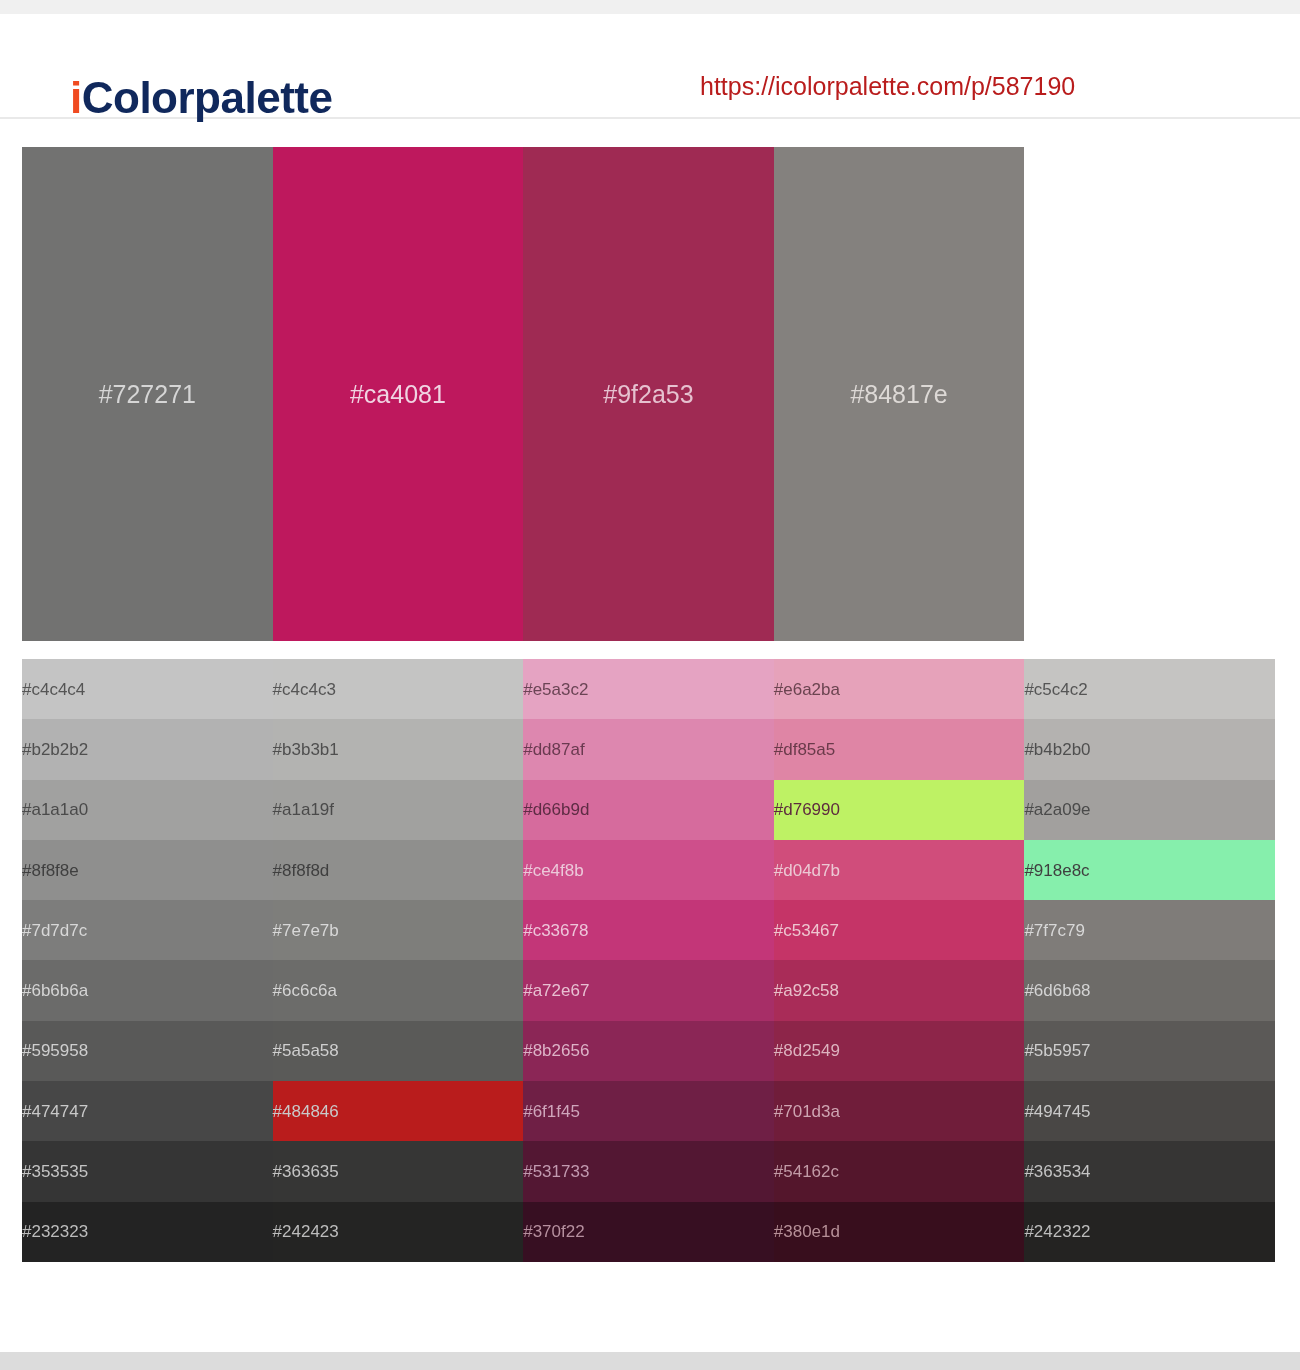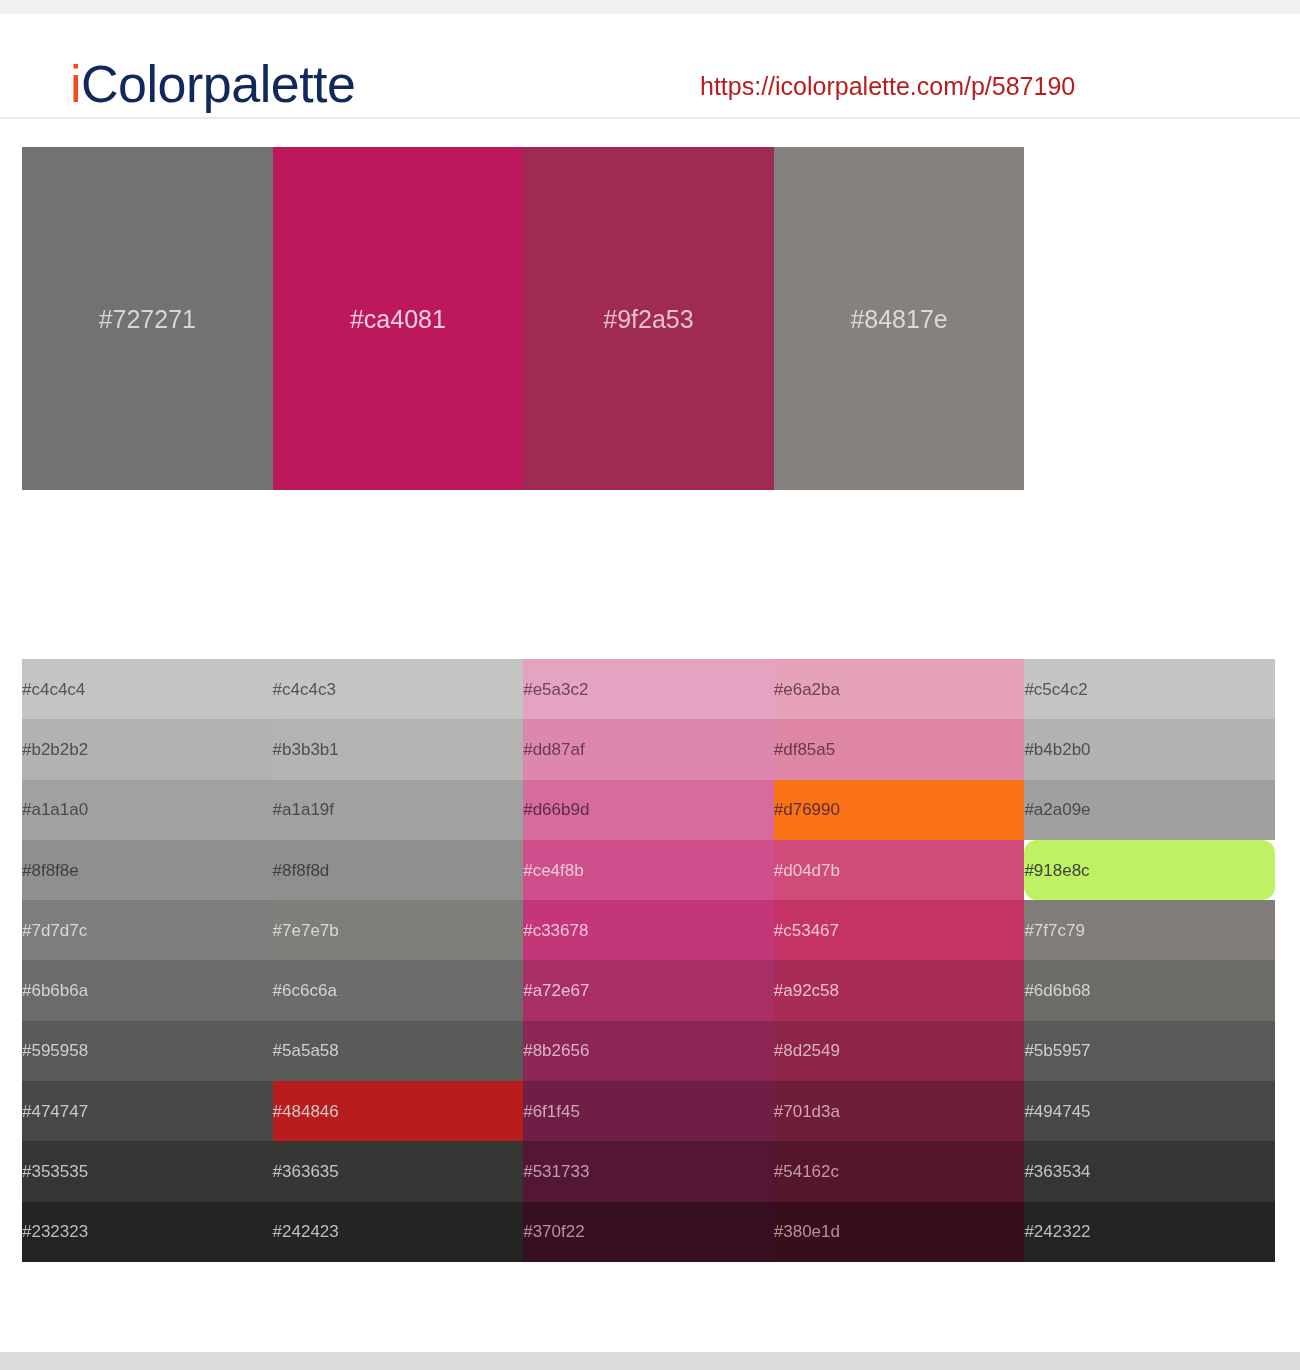--- a/index.html
+++ b/index.html
@@ -31,23 +31,23 @@
   .site-header {
     position: absolute;
     left: 0; top: 14px;
     width: 1300px; height: 105px;
     background: #ffffff;
     border-bottom: 2px solid #e9e9e9;
   }
 
   .logo {
     position: absolute;
-    left: 70px; top: 44px;
-    font-size: 52px;
-    font-weight: normal;
+    left: 70px; top: 62px;
+    font-size: 44px;
+    font-weight: bold;
     letter-spacing: -0.5px;
     white-space: nowrap;
     line-height: 1;
   }
   .logo .logo-i { color: #f04b21; }
   .logo .logo-rest { color: #10285c; }
 
   .header-url {
     position: absolute;
     left: 700px; top: 60px;
@@ -59,21 +59,21 @@
 
   
   .palette-row {
     position: absolute;
     left: 22px; top: 147px;
     width: 1253px; height: 451px;
     display: flex;
   }
   .palette-cell {
     width: 250.6px;
-    height: 343px;
+    height: 494px;
     position: relative;
   }
   .palette-label {
     position: absolute;
     left: 0;
     top: 50%;
     transform: translateY(-50%);
     width: 100%;
     text-align: center;
     font-size: 25px;
@@ -152,29 +152,29 @@
           <td style="background: rgb(178, 178, 178); color: rgb(79, 79, 79);">#b2b2b2</td>
           <td style="background: rgb(179, 179, 177); color: rgb(79, 79, 79);">#b3b3b1</td>
           <td style="background: rgb(221, 135, 175); color: rgb(106, 58, 80);">#dd87af</td>
           <td style="background: rgb(223, 133, 165); color: rgb(106, 58, 74);">#df85a5</td>
           <td style="background: rgb(180, 178, 176); color: rgb(79, 79, 79);">#b4b2b0</td>
         </tr>
         <tr>
           <td style="background: rgb(161, 161, 160); color: rgb(74, 74, 74);">#a1a1a0</td>
           <td style="background: rgb(161, 161, 159); color: rgb(74, 74, 74);">#a1a19f</td>
           <td style="background: rgb(214, 107, 157); color: rgb(94, 44, 68);">#d66b9d</td>
-          <td style="background: #f97316; color: rgb(94, 44, 62);">#d76990</td>
+          <td style="background: #bef264; color: rgb(94, 44, 62);">#d76990</td>
           <td style="background: rgb(162, 160, 158); color: rgb(74, 74, 74);">#a2a09e</td>
         </tr>
         <tr>
           <td style="background: rgb(143, 143, 142); color: rgb(63, 63, 63);">#8f8f8e</td>
           <td style="background: rgb(143, 143, 141); color: rgb(63, 63, 63);">#8f8f8d</td>
           <td style="background: rgb(206, 79, 139); color: rgb(236, 201, 218);">#ce4f8b</td>
           <td style="background: rgb(208, 77, 123); color: rgb(236, 201, 212);">#d04d7b</td>
-          <td style="background: #bef264; color: rgb(63, 63, 63); border-radius: 13px;">#918e8c</td>
+          <td style="background: #86efac; color: rgb(63, 63, 63);">#918e8c</td>
         </tr>
         <tr>
           <td style="background: rgb(125, 125, 124); color: rgb(216, 216, 216);">#7d7d7c</td>
           <td style="background: rgb(126, 126, 123); color: rgb(216, 216, 216);">#7e7e7b</td>
           <td style="background: rgb(195, 54, 120); color: rgb(238, 198, 218);">#c33678</td>
           <td style="background: rgb(197, 52, 103); color: rgb(238, 198, 208);">#c53467</td>
           <td style="background: rgb(127, 124, 121); color: rgb(216, 216, 216);">#7f7c79</td>
         </tr>
         <tr>
           <td style="background: rgb(107, 107, 106); color: rgb(212, 212, 212);">#6b6b6a</td>

